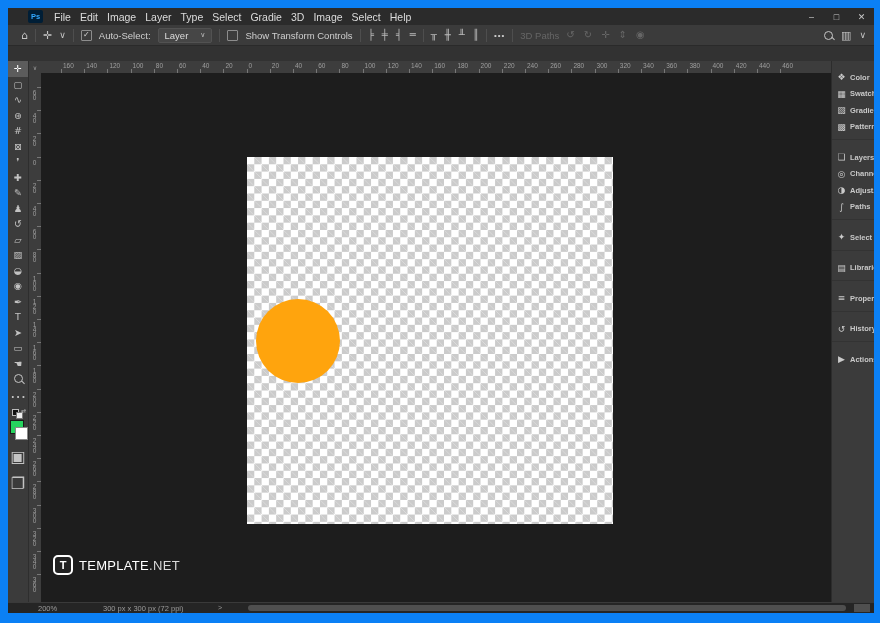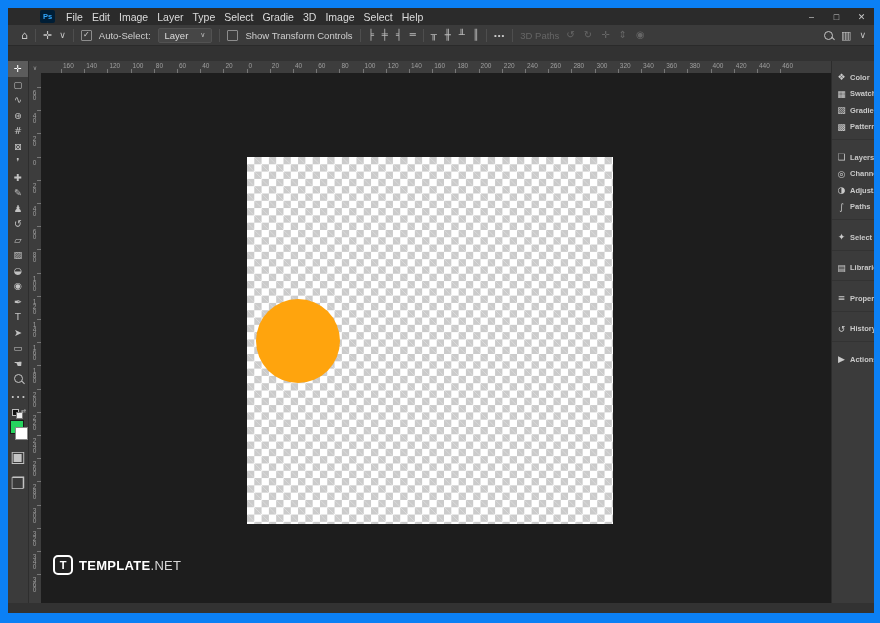--- a/index.html
+++ b/index.html
@@ -4,21 +4,21 @@
 <style>
   html,body{margin:0;padding:0}
   body{width:880px;height:623px;position:relative;overflow:hidden;
        background:#0b80f5;font-family:"Liberation Sans","DejaVu Sans",sans-serif;
        -webkit-font-smoothing:antialiased}
   .g{font-family:"DejaVu Sans",sans-serif}
   .win{position:absolute;left:8px;top:8px;width:866px;height:605px;background:#323232}
 
   
   .titlebar{height:17px;background:#2b2b2b;display:flex;align-items:center}
-  .ps-logo{width:15px;height:13px;margin-left:32px;background:#001e36;color:#31a8ff;
+  .ps-logo{width:15px;height:13px;margin-left:20px;background:#001e36;color:#31a8ff;
            font-size:7.5px;font-weight:bold;display:flex;align-items:center;justify-content:center;
            border-radius:2px}
   .menus{display:flex;gap:9px;margin-left:11px}
   .menu-item{font-size:10.5px;color:#dcdcdc}
   .win-controls{margin-left:auto;display:flex;align-items:center;height:100%}
   .wc{width:25px;height:100%;display:flex;align-items:center;justify-content:center;
       font-size:9px;color:#c9c9c9}
 
   
   .optionsbar{height:20px;background:#3b3b3b;display:flex;align-items:center;gap:7px;
@@ -81,21 +81,21 @@
          linear-gradient(45deg,#cbcbcb 25%,transparent 25%,transparent 75%,#cbcbcb 75%);
        background-size:14.6px 14.6px;background-position:0 0,7.3px 7.3px}
   .circle{position:absolute;left:9px;top:142px;width:84px;height:84px;border-radius:50%}
 
   
   .watermark{position:absolute;left:12px;top:482px;display:flex;align-items:center;gap:6px}
   .wm-badge{width:16px;height:16px;background:#222;border:2px solid #fff;border-radius:5px;
             color:#fff;font-weight:bold;font-size:11px;display:flex;align-items:center;
             justify-content:center}
   .wm-text{font-size:13px;letter-spacing:.3px;color:#fff}
-  .wm-bold{font-weight:bold;color:#fff}
+  .wm-bold{font-weight:normal;color:#fff}
   .wm-rest{color:#d9d9d9;font-weight:normal}
 
   
   .rpanel{position:absolute;right:0;top:53px;width:43px;bottom:10px;background:#3b3b3b;
           border-left:1px solid #2c2c2c;padding-top:8px;box-sizing:border-box}
   .pgroup{margin-bottom:9px;border-bottom:1px solid #333;padding-bottom:4px}
   .pgroup:last-child{border-bottom:none}
   .prow{height:16.5px;display:flex;align-items:center;gap:3px;padding-left:4px}
   .picon{width:11px;font-size:9px;color:#cacaca;text-align:center;flex:none}
   .plabel{font-size:7.5px;font-weight:bold;color:#c9c9c9;white-space:nowrap;overflow:hidden}
@@ -412,14 +412,21 @@
         </div>
       </div>
       <div class="pgroup">
         <div class="prow">
           <span class="picon g">▶</span>
           <span class="plabel">Actions</span>
         </div>
       </div>
     </div>
 
+  <div class="statusbar">
+    <span class="sb-zoom">200%</span>
+    <span class="sb-info">300 px x 300 px (72 ppi)</span>
+    <span class="sb-chev">&gt;</span>
+    <div class="sb-thumb"></div>
+    <div class="sb-corner"></div>
+  </div>
 
 </div>
 
 </body></html>

